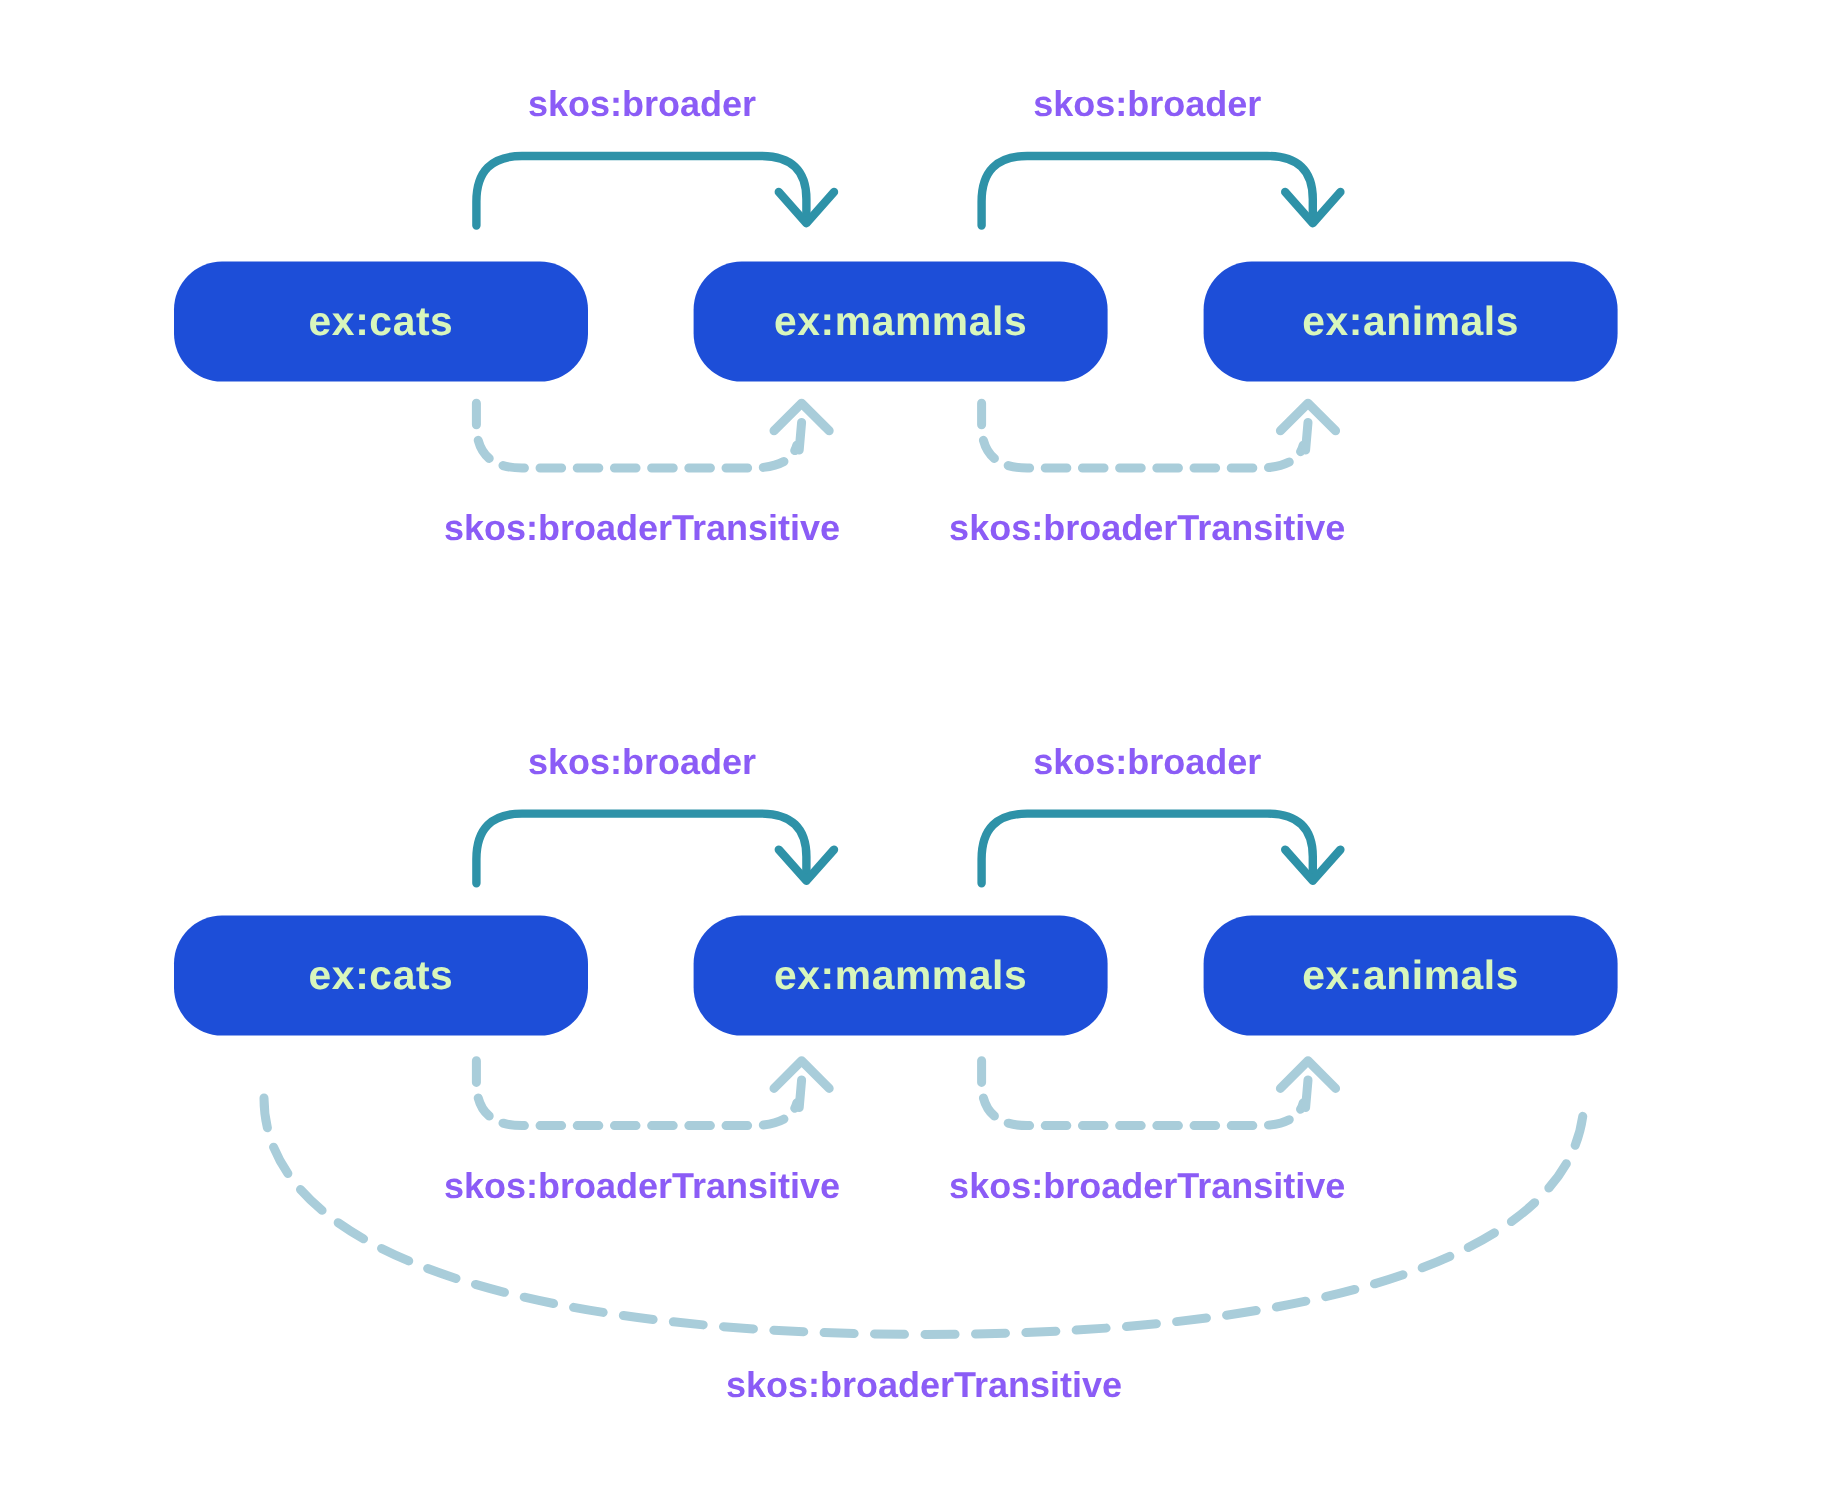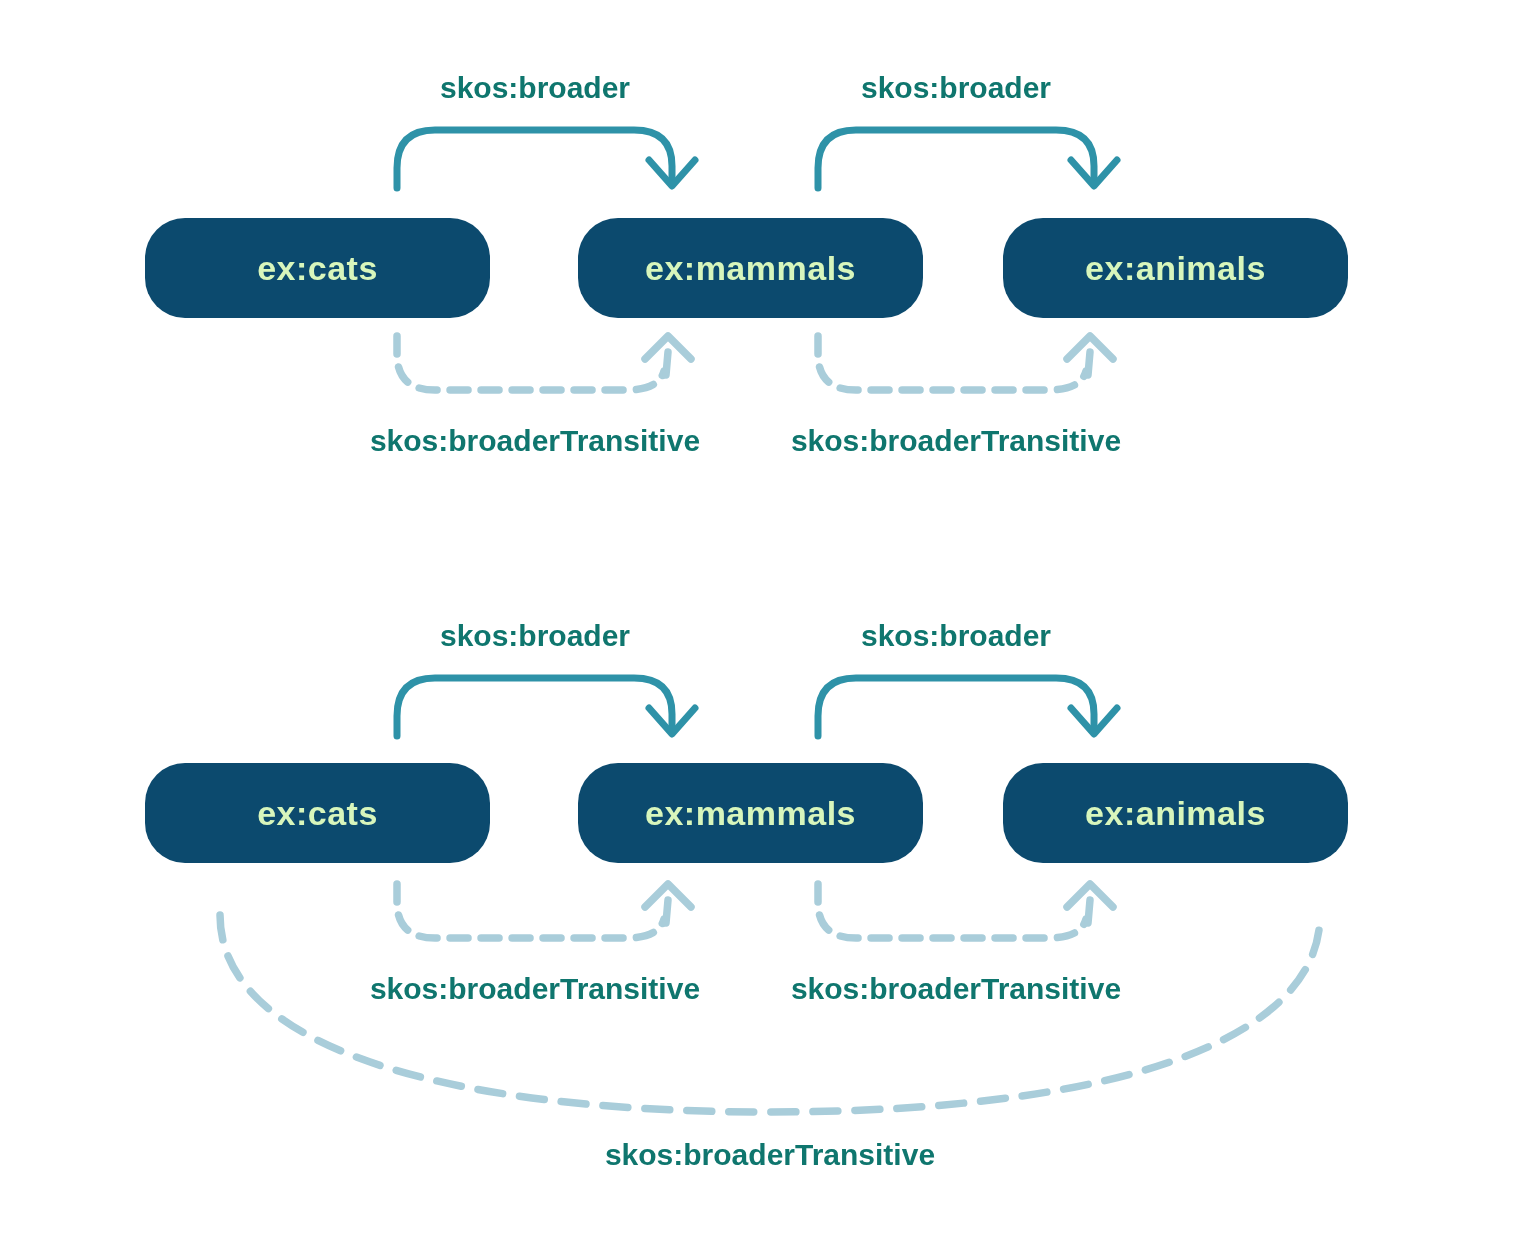--- a/index.html
+++ b/index.html
@@ -18,36 +18,36 @@
   svg.arrow-layer {
     position: absolute;
     left: 0; top: 0;
     width: 1536px;
     height: 1241px;
   }
   .node {
     position: absolute;
     width: 345px;
     height: 100px;
-    background: #0c4a6e;
+    background: #1d4ed8;
     border-radius: 40px;
     display: flex;
     align-items: center;
     justify-content: center;
   }
   .node span {
     color: #d8f6bc;
     font-size: 34px;
     font-weight: 700;
     letter-spacing: 0.5px;
   }
   .edge-label {
     position: absolute;
     transform: translateX(-50%);
-    color: #0f766e;
+    color: #8b5cf6;
     font-size: 30px;
     font-weight: 700;
     white-space: nowrap;
     line-height: 36px;
   }
 </style>
 </head>
 <body>
 
 <div class="canvas">

